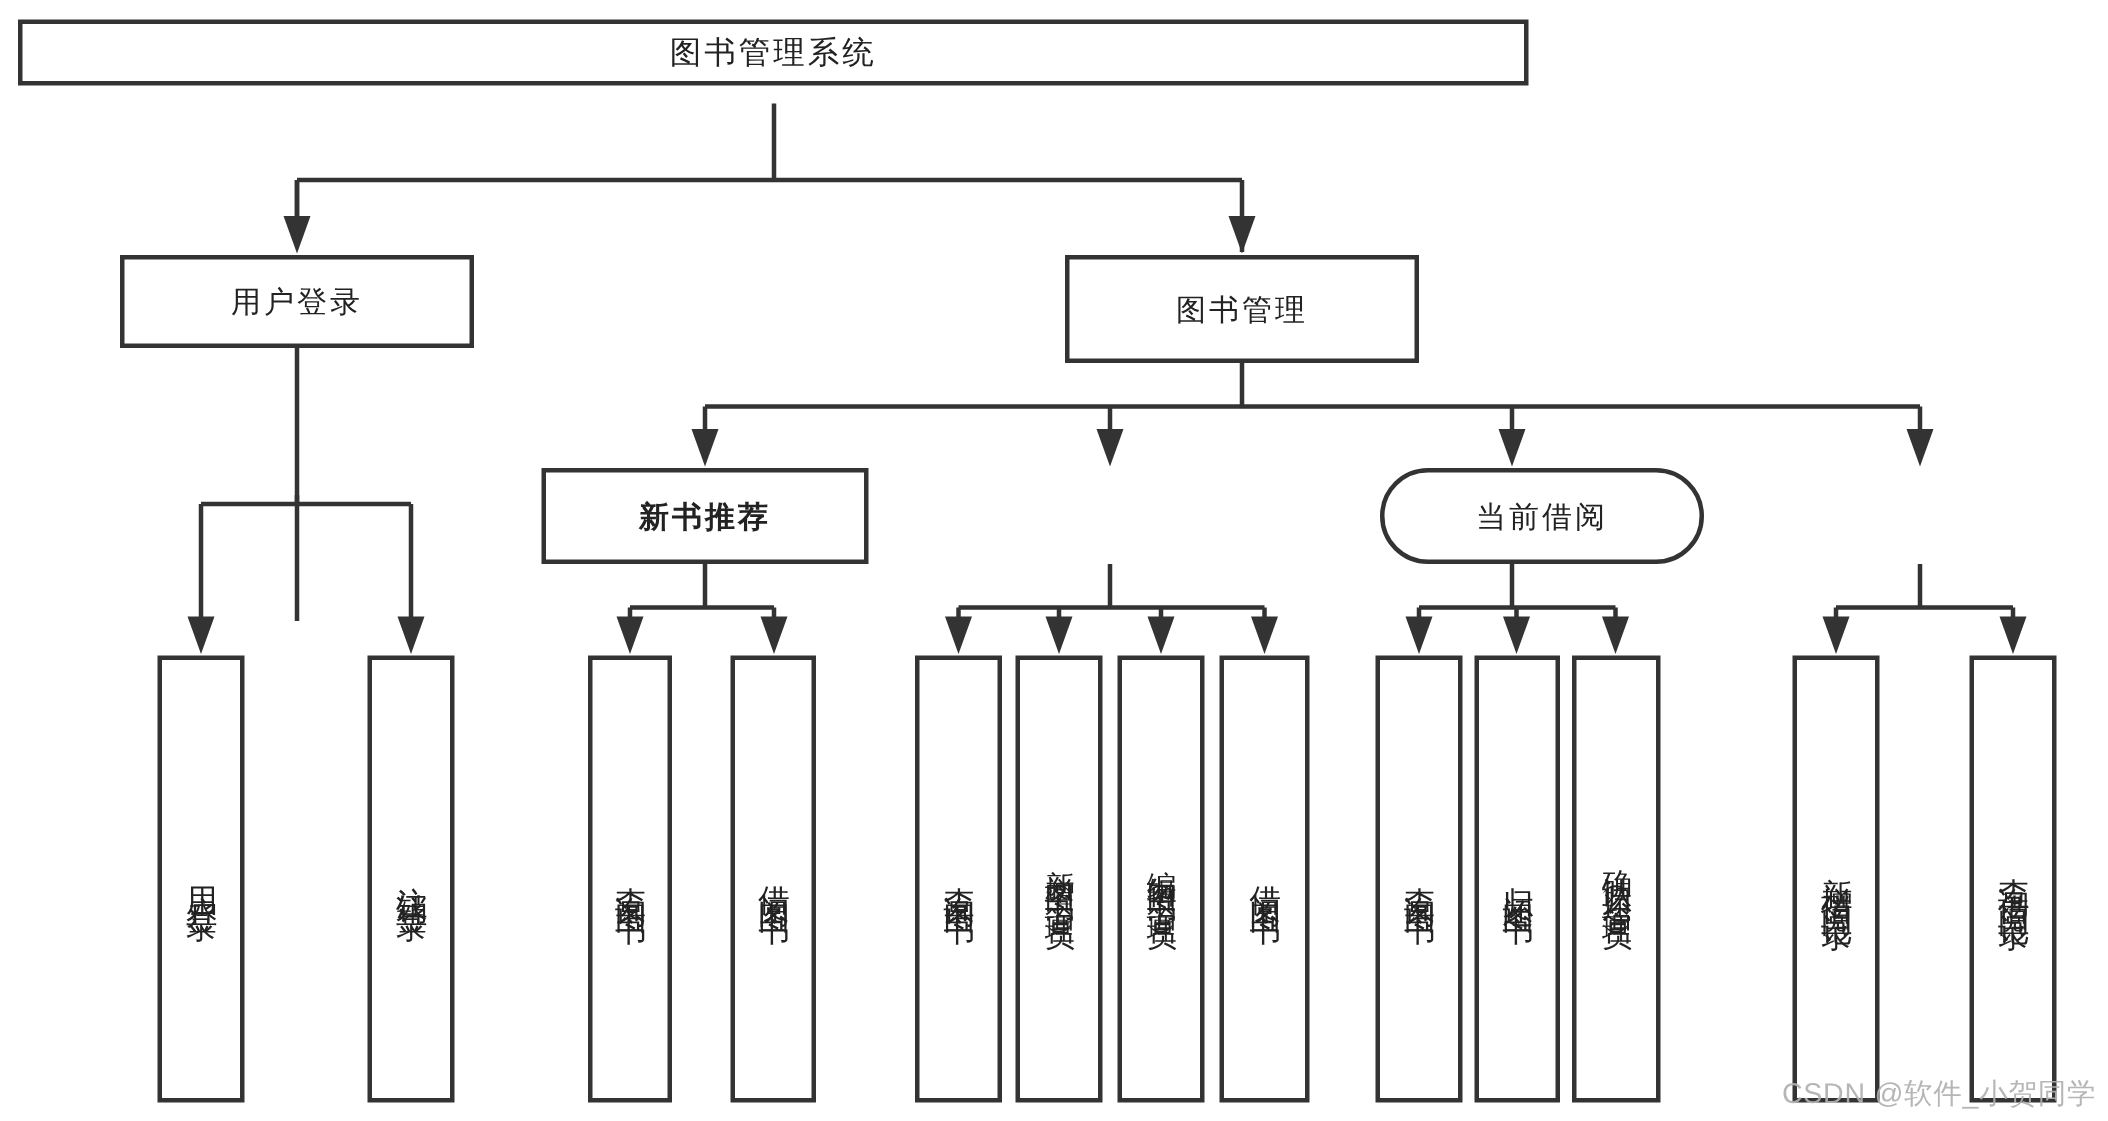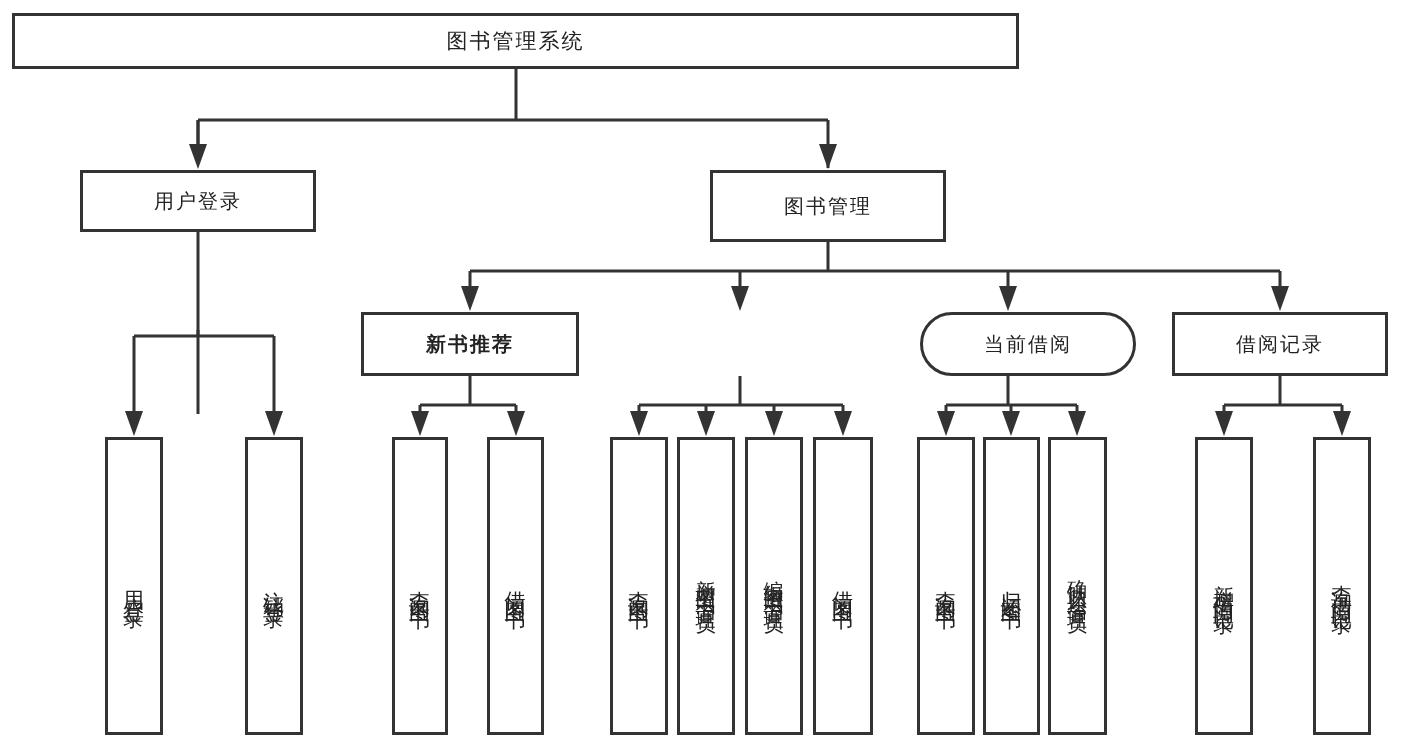--- a/index.html
+++ b/index.html
@@ -100,39 +100,36 @@
       <polygon points="765,411 783,411 774,436"></polygon>
       <polygon points="834,411 852,411 843,436"></polygon>
       <polygon points="937,411 955,411 946,436"></polygon>
       <polygon points="1002,411 1020,411 1011,436"></polygon>
       <polygon points="1068,411 1086,411 1077,436"></polygon>
       <polygon points="1215,411 1233,411 1224,436"></polygon>
       <polygon points="1333,411 1351,411 1342,436"></polygon>
     </g>
   </svg>
 
-  <div class="node rootbox" style="left:12px; top:13px; width:1007px; height:56px;">
+  <div class="node rootbox" style="left:12px; top:13px; width:1007px; height:44px;">
     <span>图书管理系统</span>
   </div>
 
   <div class="node hbox" style="left:80px; top:170px; width:236px; height:62px;">
     <span>用户登录</span>
   </div>
   <div class="node hbox" style="left:710px; top:170px; width:236px; height:72px;">
     <span>图书管理</span>
   </div>
 
   <div class="node hbox" style="left:361px; top:312px; width:218px; height:64px;font-weight:bold;">
     <span>新书推荐</span>
   </div>
   <div class="node hbox" style="left:920px; top:312px; width:216px; height:64px;border-radius:32px;">
     <span>当前借阅</span>
-  </div>
-  <div class="node hbox" style="left:1172px; top:312px; width:216px; height:64px;">
-    <span>借阅记录</span>
   </div>
 
   <div class="node vbox" style="left:105px; top:437px; width:58px; height:298px;">
     <span>用户登录</span>
   </div>
   <div class="node vbox" style="left:245px; top:437px; width:58px; height:298px;">
     <span>注销登录</span>
   </div>
 
   <div class="node vbox" style="left:392px; top:437px; width:56px; height:298px;">
@@ -165,14 +162,15 @@
     <span>确认归还（管理员）</span>
   </div>
 
   <div class="node vbox" style="left:1195px; top:437px; width:58px; height:298px;">
     <span>新增借阅记录</span>
   </div>
   <div class="node vbox" style="left:1313px; top:437px; width:58px; height:298px;">
     <span>查询借阅记录</span>
   </div>
 
+  <div id="watermark">CSDN @软件_小贺同学</div>
 
 </div>
 
 </body></html>

